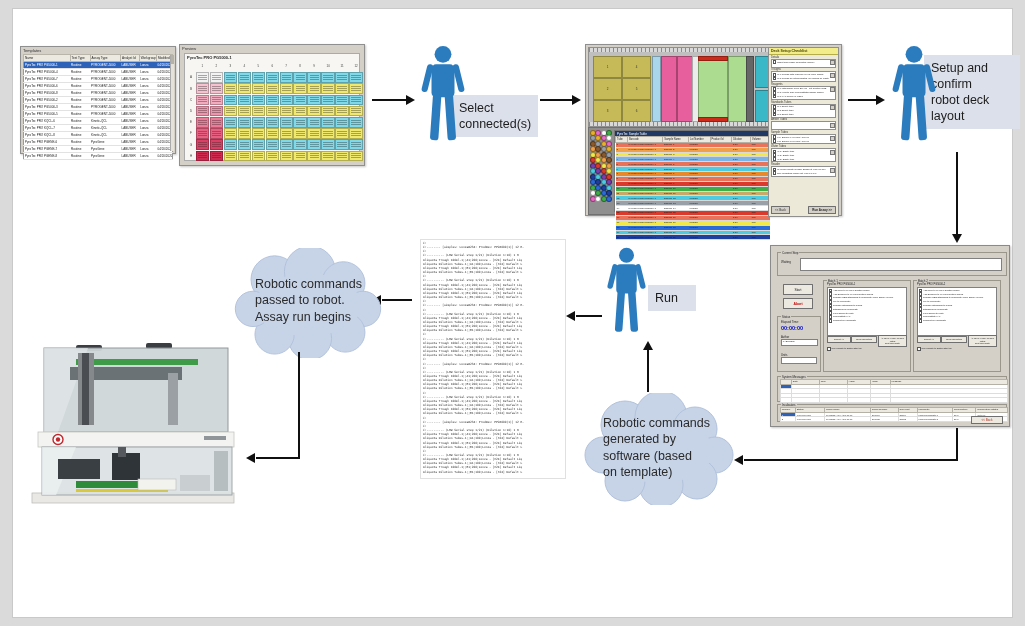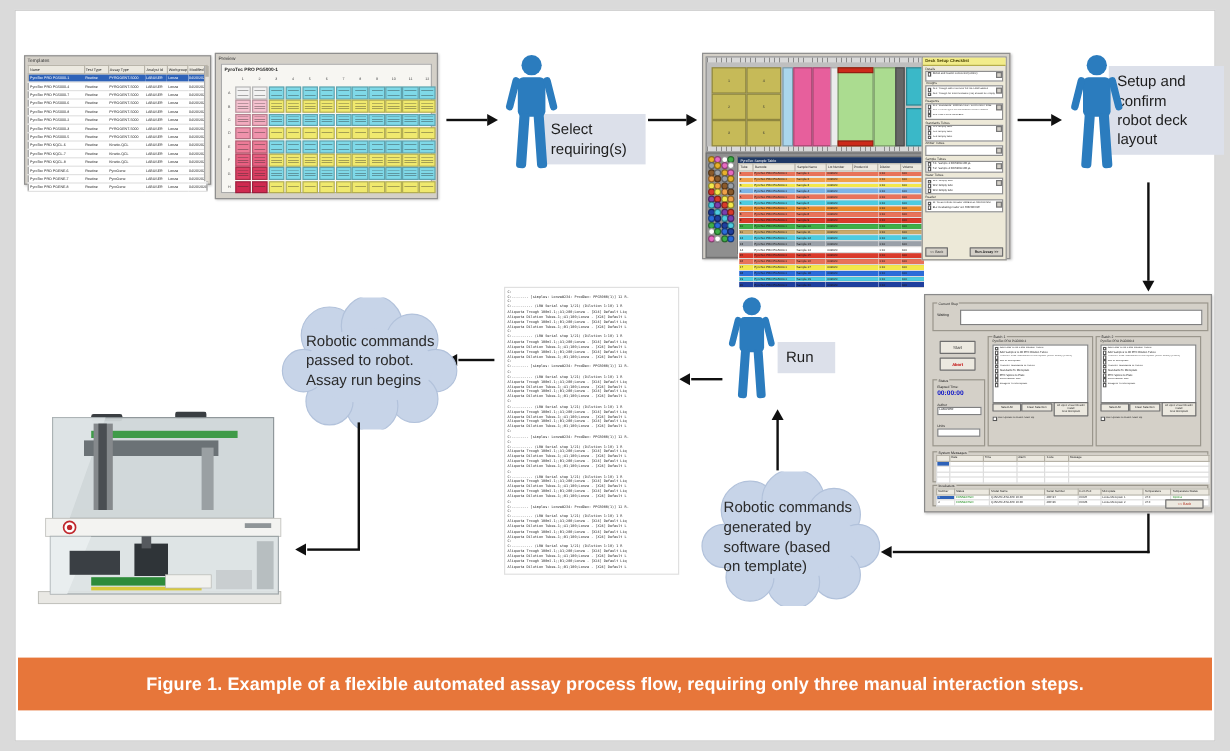--- a/index.html
+++ b/index.html
@@ -537,21 +537,21 @@
             <div class="welltx"></div>
           </div>
         </div>
     </div>
   </div>
 
   <div class="hline" style="left:372px;top:99px;width:34px;"></div>
   <div class="tri tri-right" style="left:406px;top:95px;"></div>
 
   <div class="flow-label" style="left:452px;top:95px;width:72px;">Select
-requiring(s)</div>
+connected(s)</div>
   <div class="person" style="left:420px;top:45px;z-index:2;">
     <svg width="46" height="100" viewBox="0 0 60 130">
       <g fill="#2b7cbe">
         <circle cx="30" cy="12" r="11"></circle>
         <rect x="15" y="25" width="30" height="43" rx="6"></rect>
         <rect x="10" y="26" width="8" height="37" rx="4" transform="rotate(14 18 26)"></rect>
         <rect x="42" y="26" width="8" height="37" rx="4" transform="rotate(-14 42 26)"></rect>
         <rect x="17" y="64" width="11" height="60" rx="4" transform="rotate(4 22 64)"></rect>
         <rect x="32" y="64" width="11" height="60" rx="4" transform="rotate(-4 38 64)"></rect>
       </g>
@@ -1349,14 +1349,13 @@
       <rect x="94" y="110" width="28" height="27" fill="#2f3438"></rect>
       <rect x="100" y="104" width="8" height="10" fill="#55595e"></rect>
       <rect x="58" y="138" width="74" height="7" fill="#2e8b3a"></rect>
       <rect x="58" y="146" width="92" height="3" fill="#d8c93c"></rect>
       <rect x="120" y="136" width="38" height="11" fill="#f2f2ef" stroke="#b8b8b4" stroke-width="0.6"></rect>
       <rect x="162" y="132" width="30" height="16" fill="#c9ced0"></rect>
       <rect x="196" y="108" width="14" height="40" fill="#b7bec0"></rect>
     </svg>
   </div>
 
-  <div class="caption">Figure 1. Example of a flexible automated assay process flow, requiring only three manual interaction steps.</div>
 </div>
 
 </body></html>

